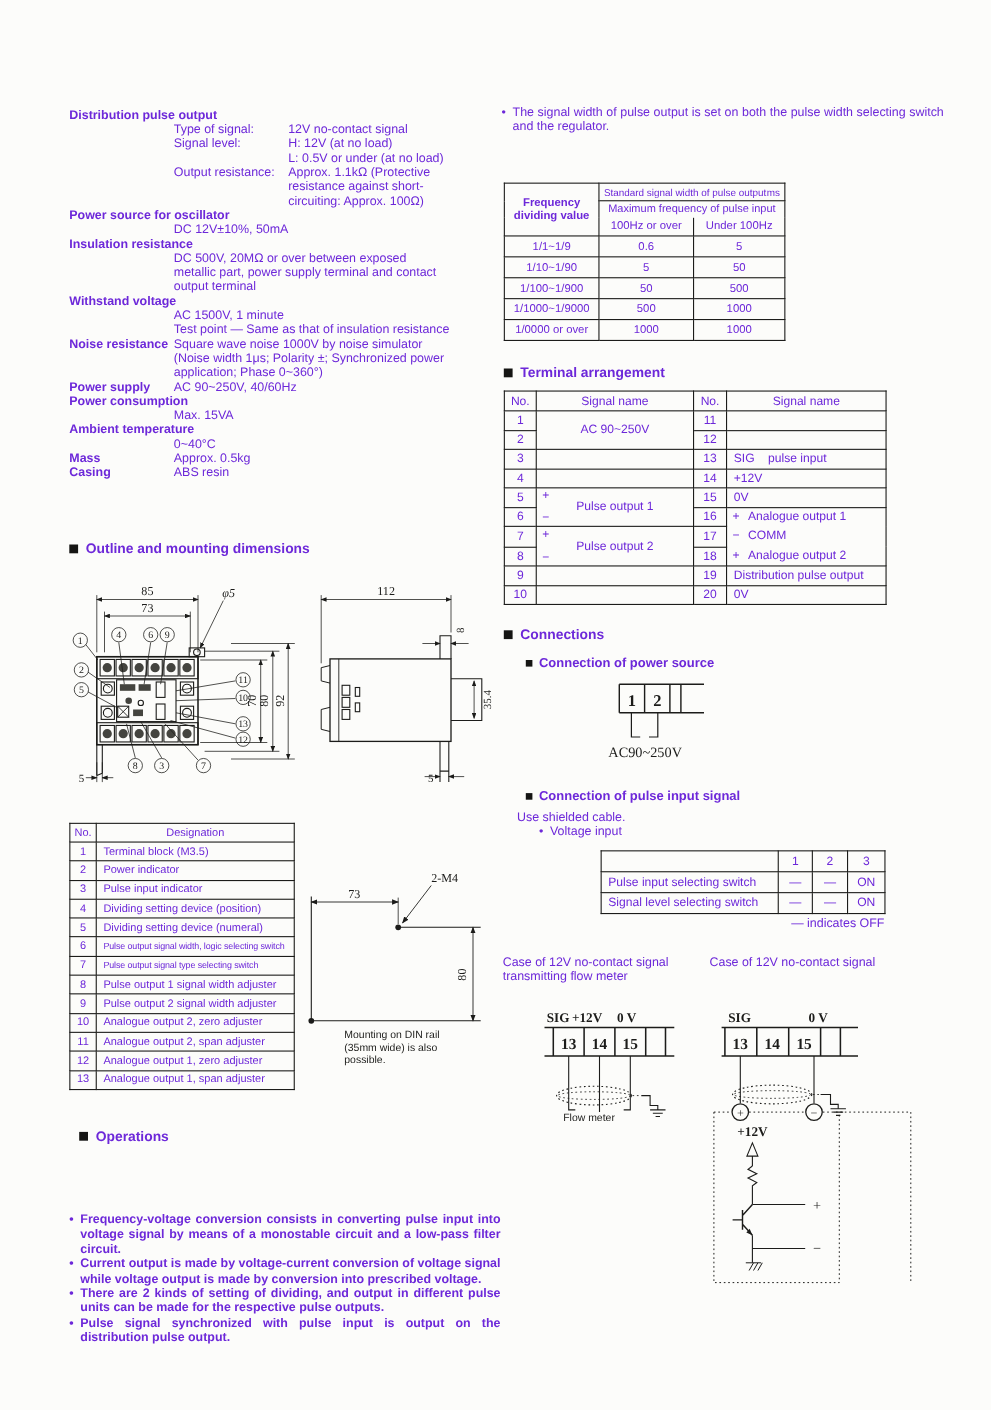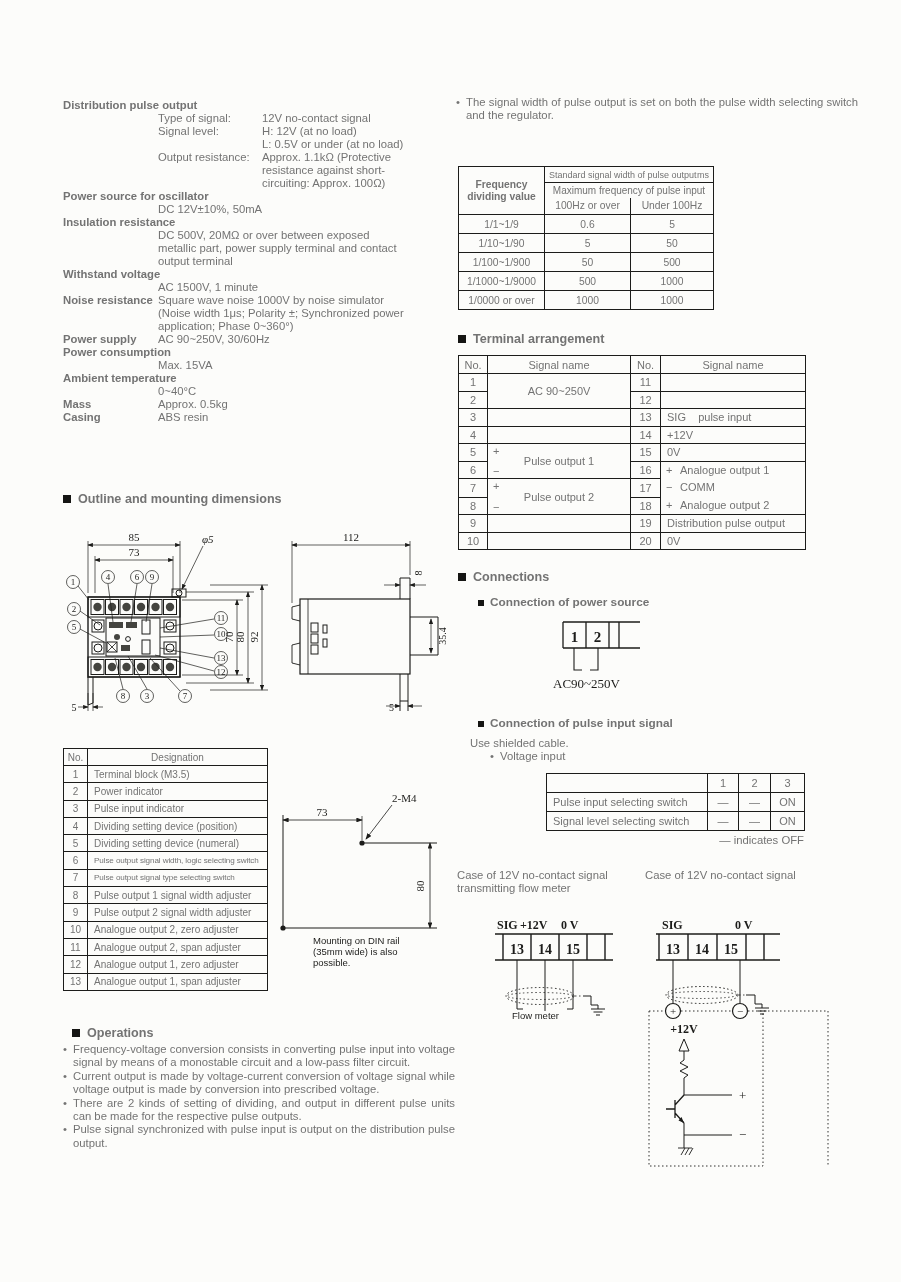--- a/index.html
+++ b/index.html
@@ -1,16 +1,16 @@
 <!DOCTYPE html>
 <html><head>
 <meta charset="utf-8">
 <style>
   html,body{margin:0;padding:0;background:#e8e8e6;}
-  .page{position:relative;width:901px;height:1282px;background:#fcfcfa;color:#737373;
+  .page{position:relative;width:901px;height:1282px;background:#fcfcfa;color:#6d28d9;
         font-family:"Liberation Sans",sans-serif;overflow:hidden;}
   .abs{position:absolute;}
   
   .spec-line{position:relative;height:13px;font-size:11.3px;line-height:13px;white-space:nowrap;}
   .spec-line .c0{position:absolute;left:0;font-weight:bold;}
   .spec-line .c1{position:absolute;left:95px;}
   .spec-line .c2{position:absolute;left:199px;}
   
   .h1{font-size:12.6px;font-weight:bold;white-space:nowrap;}
   .h1 .sq{display:inline-block;width:8px;height:8px;background:#151513;margin-right:7px;}
@@ -125,37 +125,42 @@
         <span class="c0">Withstand voltage</span>
         <span class="c1"></span>
         <span class="c2"></span>
       </div>
     <div class="spec-line">
         <span class="c0"></span>
         <span class="c1">AC 1500V, 1 minute</span>
         <span class="c2"></span>
       </div>
     <div class="spec-line">
+        <span class="c0"></span>
+        <span class="c1">Test point — Same as that of insulation resistance</span>
+        <span class="c2"></span>
+      </div>
+    <div class="spec-line">
         <span class="c0">Noise resistance</span>
         <span class="c1">Square wave noise 1000V by noise simulator</span>
         <span class="c2"></span>
       </div>
     <div class="spec-line">
         <span class="c0"></span>
         <span class="c1">(Noise width 1μs; Polarity ±; Synchronized power</span>
         <span class="c2"></span>
       </div>
     <div class="spec-line">
         <span class="c0"></span>
         <span class="c1">application; Phase 0~360°)</span>
         <span class="c2"></span>
       </div>
     <div class="spec-line">
         <span class="c0">Power supply</span>
-        <span class="c1">AC 90~250V, 30/60Hz</span>
+        <span class="c1">AC 90~250V, 40/60Hz</span>
         <span class="c2"></span>
       </div>
     <div class="spec-line">
         <span class="c0">Power consumption</span>
         <span class="c1"></span>
         <span class="c2"></span>
       </div>
     <div class="spec-line">
         <span class="c0"></span>
         <span class="c1">Max. 15VA</span>
@@ -571,21 +576,21 @@
     <line x1="3" y1="156" x2="157" y2="156"></line>
     <circle cx="3" cy="156" r="2.6" fill="#1c1c1a" stroke="none"></circle>
     <g font-size="9.5" font-family="Liberation Sans, sans-serif" fill="#1c1c1a" stroke="none">
       <text x="33" y="172">Mounting on DIN rail</text>
       <text x="33" y="183">(35mm wide) is also</text>
       <text x="33" y="194">possible.</text>
     </g>
   </svg>
 
   <div class="h1 abs" style="left:63px;top:1026px;padding-left:9px;"><span class="sq"></span><span>Operations</span></div>
-  <div class="abs" style="left:63px;top:1043px;width:392px;">
+  <div class="abs" style="left:63px;top:1103px;width:392px;font-weight:bold;">
     <div class="blt"><span>Frequency-voltage conversion consists in converting pulse input into voltage signal by means of a monostable circuit and a low-pass filter circuit.</span></div>
     <div class="blt"><span>Current output is made by voltage-current conversion of voltage signal while voltage output is made by conversion into prescribed voltage.</span></div>
     <div class="blt"><span>There are 2 kinds of setting of dividing, and output in different pulse units can be made for the respective pulse outputs.</span></div>
     <div class="blt"><span>Pulse signal synchronized with pulse input is output on the distribution pulse output.</span></div>
   </div>
 
   <div class="h1 abs" style="left:458px;top:570px;"><span class="sq"></span><span>Connections</span></div>
   <div class="h2 abs" style="left:478px;top:595px;"><span class="sq"></span><span>Connection of power source</span></div>
 
   <svg class="abs" style="left:540px;top:612px;" width="160" height="85" viewBox="0 0 160 85" fill="none" stroke="#1c1c1a" stroke-width="1.3">

